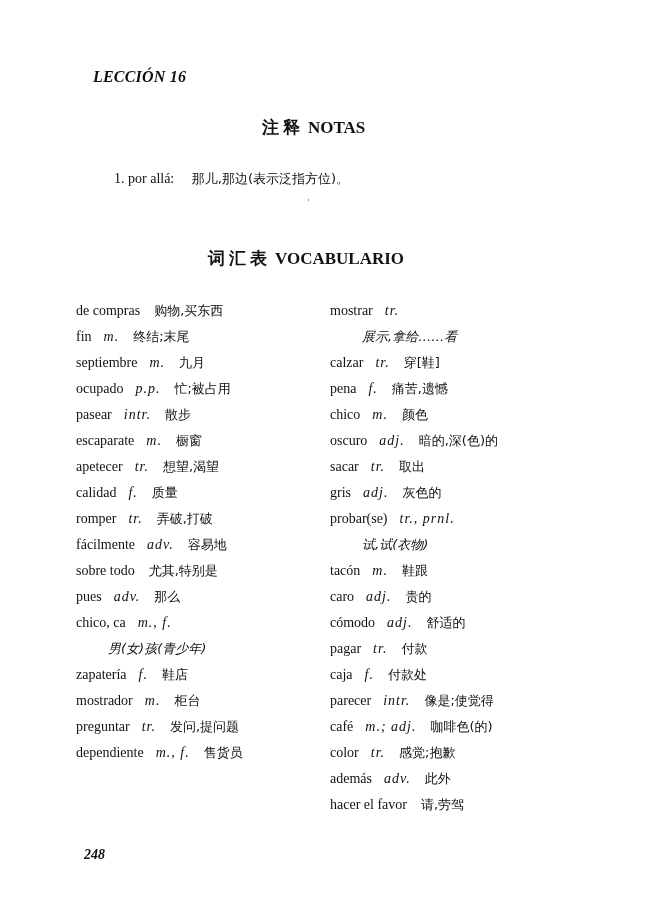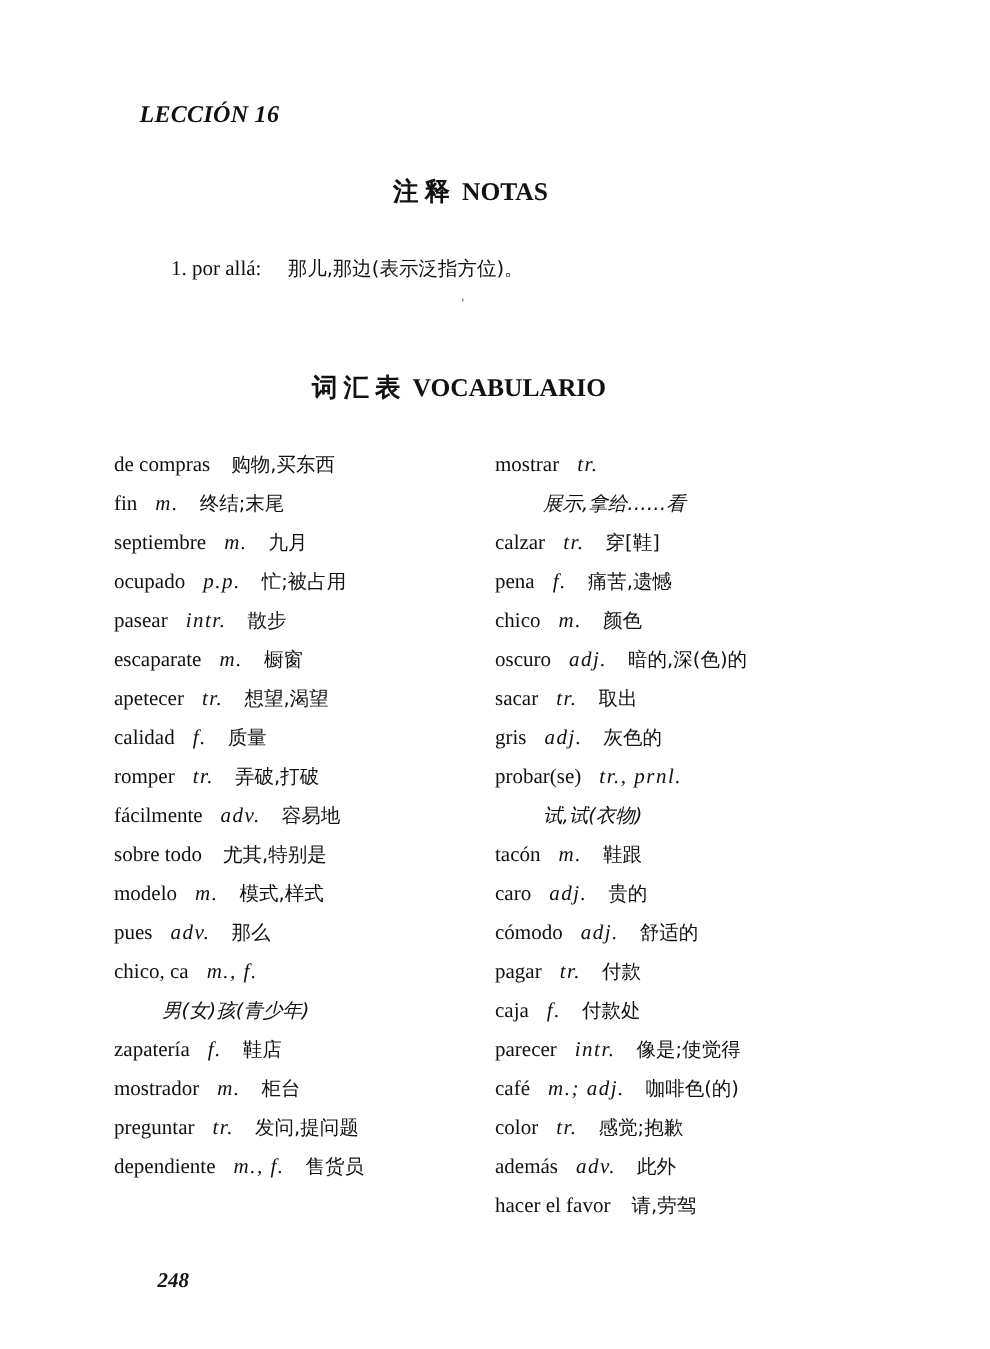--- a/index.html
+++ b/index.html
@@ -77,21 +77,20 @@
       margin-left: 32px;
       font-style: italic;
     }
     .page-num {
       position: absolute;
       left: 84px;
       top: 847px;
       font-size: 14px;
       font-weight: bold;
       font-style: italic;
-      margin-left: 21px;
     }
     .speck {
       position: absolute;
       left: 308px;
       top: 199px;
       width: 1px;
       height: 2px;
       background: #888;
     }
   </style>
@@ -121,21 +120,20 @@
     <div class="entry"><span class="word">fin</span><span class="pos">m.</span><span class="cn">终结;末尾</span></div>
     <div class="entry"><span class="word">septiembre</span><span class="pos">m.</span><span class="cn">九月</span></div>
     <div class="entry"><span class="word">ocupado</span><span class="pos">p.p.</span><span class="cn">忙;被占用</span></div>
     <div class="entry"><span class="word">pasear</span><span class="pos">intr.</span><span class="cn">散步</span></div>
     <div class="entry"><span class="word">escaparate</span><span class="pos">m.</span><span class="cn">橱窗</span></div>
     <div class="entry"><span class="word">apetecer</span><span class="pos">tr.</span><span class="cn">想望,渴望</span></div>
     <div class="entry"><span class="word">calidad</span><span class="pos">f.</span><span class="cn">质量</span></div>
     <div class="entry"><span class="word">romper</span><span class="pos">tr.</span><span class="cn">弄破,打破</span></div>
     <div class="entry"><span class="word">fácilmente</span><span class="pos">adv.</span><span class="cn">容易地</span></div>
     <div class="entry"><span class="word">sobre todo</span><span class="cn">尤其,特别是</span></div>
-    <div class="entry"><span class="word">modelo</span><span class="pos">m.</span><span class="cn">模式,样式</span></div>
     <div class="entry"><span class="word">pues</span><span class="pos">adv.</span><span class="cn">那么</span></div>
     <div class="entry"><span class="word">chico, ca</span><span class="pos">m., f.</span></div>
     <div class="entry cont"><span class="cn">男(女)孩(青少年)</span></div>
     <div class="entry"><span class="word">zapatería</span><span class="pos">f.</span><span class="cn">鞋店</span></div>
     <div class="entry"><span class="word">mostrador</span><span class="pos">m.</span><span class="cn">柜台</span></div>
     <div class="entry"><span class="word">preguntar</span><span class="pos">tr.</span><span class="cn">发问,提问题</span></div>
     <div class="entry"><span class="word">dependiente</span><span class="pos">m., f.</span><span class="cn">售货员</span></div>
   </div>
 <div class="col col-right" id="col-right">
     <div class="entry"><span class="word">mostrar</span><span class="pos">tr.</span></div>

